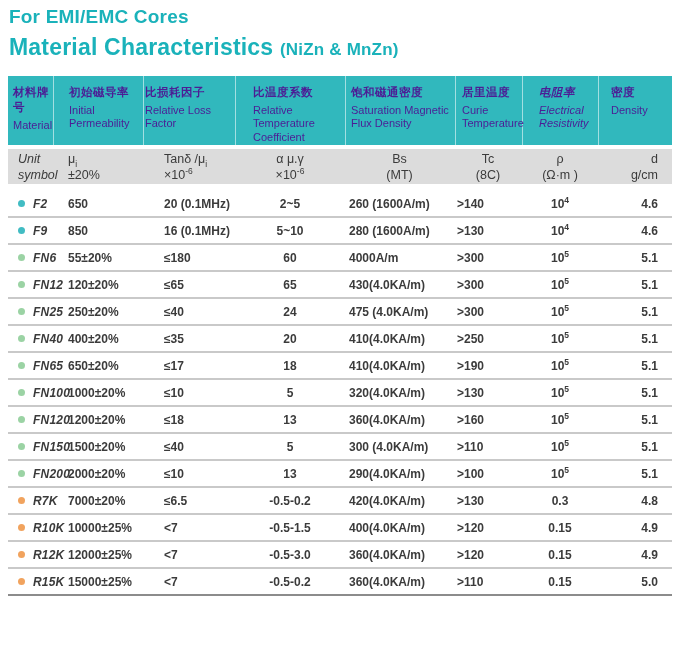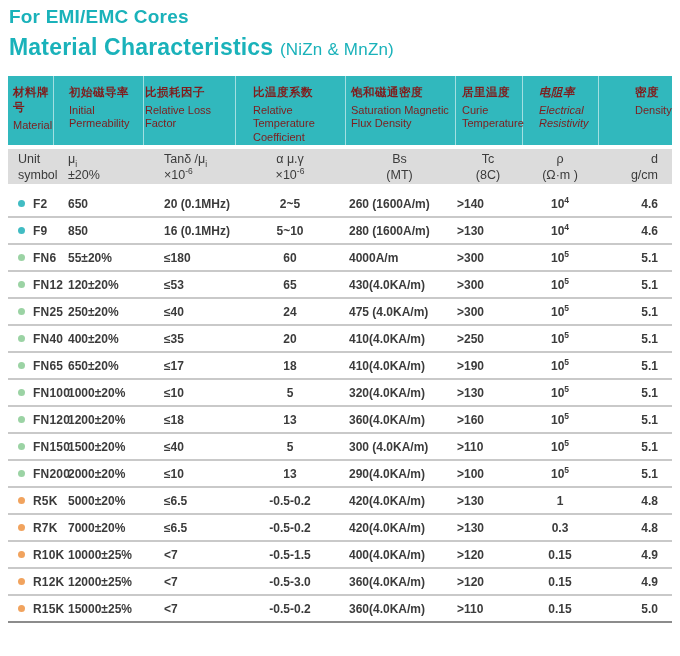--- a/index.html
+++ b/index.html
@@ -6,45 +6,45 @@
     --accent-teal:#1ab2ba; --header-bg:#31b8bd; --unit-row-bg:#dcdcdc;
     --text-dark:#3b3b3b; --row-line:#c9c9c9; --bottom-line:#8c8c8c;
   }
   *{box-sizing:border-box;}
   html,body{margin:0;padding:0;background:#fff;}
   body{width:680px;height:656px;font-family:"Liberation Sans","DejaVu Sans",sans-serif;overflow:hidden;}
   .page{position:relative;width:680px;height:656px;background:#fff;}
   .title-block{padding:5px 0 0 9px;color:var(--accent-teal);}
   .t1{font-size:19px;font-weight:700;line-height:1.25;letter-spacing:.2px;}
   .t2{font-size:23px;font-weight:700;margin-top:5px;letter-spacing:.2px;}
-  .t2 .paren{font-size:17px;font-weight:400;}
+  .t2 .paren{font-size:17px;font-weight:700;}
   table{border-collapse:separate;border-spacing:0;table-layout:fixed;width:664px;margin:15px 0 0 8px;}
   
-  thead th{background:var(--header-bg);color:#7f1d1d;text-align:left;vertical-align:top;
+  thead th{background:var(--header-bg);color:#4c1d95;text-align:left;vertical-align:top;
     height:60px;padding-top:9px;font-weight:400;margin-left:32px;}
   thead th + th{border-left:1px solid rgba(255,255,255,.55);}
   th .zh{font-size:11.5px;font-weight:700;margin-bottom:4px;letter-spacing:.5px;}
   th .en{font-size:11px;line-height:1.22;}
   th:nth-child(1){padding-left:5px;}
   th:nth-child(2){padding-left:15px;}
   th:nth-child(3){}
   th:nth-child(4){padding-left:17px;}
   th:nth-child(5){padding-left:5px;}
   th:nth-child(6){padding-left:6px;}
   th:nth-child(7){padding-left:16px;font-style:italic;}
-  th:nth-child(8){padding-left:36px;}
+  th:nth-child(8){padding-left:12px;}
   
   tr.unit td{background:var(--unit-row-bg);border-top:4px solid #fff;border-bottom:7px solid #fff;
     height:42px;font-size:12.5px;color:var(--text-dark);line-height:1.3;padding-top:2px;vertical-align:middle;}
   
   tr.data-row td{height:27px;border-bottom:2px solid var(--row-line);font-size:12px;font-weight:700;
     color:var(--text-dark);vertical-align:middle;white-space:nowrap;}
   tr.data-row:last-child td{border-bottom:2px solid var(--bottom-line);}
   
-  td:nth-child(1){padding-left:10px;}
+  td:nth-child(1){padding-left:10px;font-style:italic;}
   td:nth-child(2){padding-left:15px;}
   td:nth-child(3){padding-left:21px;}
   td:nth-child(4){text-align:center;}
   td:nth-child(5){padding-left:4px;margin-left:23px;}
   td:nth-child(6){padding-left:2px;margin-top:16px;}
   td:nth-child(7){text-align:center;}
   td:nth-child(8){text-align:right;padding-right:14px;}
   tr.unit td:nth-child(5),tr.unit td:nth-child(6){text-align:center;padding-left:0;}
   sup{font-size:8.5px;vertical-align:super;line-height:0;}
   sub{font-size:8.5px;vertical-align:sub;line-height:0;}
@@ -171,21 +171,21 @@
     <td>≤180</td>
     <td>60</td>
     <td>4000A/m</td>
     <td>&gt;300</td>
     <td><span class="res-base">10</span><sup class="res-sup">5</sup></td>
     <td>5.1</td>
   </tr>
         <tr class="data-row">
     <td><span class="bullet" style="background: rgb(155, 211, 164);"></span><span class="mname">FN12</span></td>
     <td>120±20%</td>
-    <td>≤53</td>
+    <td>≤65</td>
     <td>65</td>
     <td>430(4.0KA/m)</td>
     <td>&gt;300</td>
     <td><span class="res-base">10</span><sup class="res-sup">5</sup></td>
     <td>5.1</td>
   </tr>
         <tr class="data-row">
     <td><span class="bullet" style="background: rgb(155, 211, 164);"></span><span class="mname">FN25</span></td>
     <td>250±20%</td>
     <td>≤40</td>
@@ -247,30 +247,20 @@
   </tr>
         <tr class="data-row">
     <td><span class="bullet" style="background: rgb(155, 211, 164);"></span><span class="mname">FN200</span></td>
     <td>2000±20%</td>
     <td>≤10</td>
     <td>13</td>
     <td>290(4.0KA/m)</td>
     <td>&gt;100</td>
     <td><span class="res-base">10</span><sup class="res-sup">5</sup></td>
     <td>5.1</td>
-  </tr>
-        <tr class="data-row">
-    <td><span class="bullet" style="background: rgb(241, 163, 94);"></span><span class="mname">R5K</span></td>
-    <td>5000±20%</td>
-    <td>≤6.5</td>
-    <td>-0.5-0.2</td>
-    <td>420(4.0KA/m)</td>
-    <td>&gt;130</td>
-    <td><span class="res-base">1</span><sup class="res-sup"></sup></td>
-    <td>4.8</td>
   </tr>
         <tr class="data-row">
     <td><span class="bullet" style="background: rgb(241, 163, 94);"></span><span class="mname">R7K</span></td>
     <td>7000±20%</td>
     <td>≤6.5</td>
     <td>-0.5-0.2</td>
     <td>420(4.0KA/m)</td>
     <td>&gt;130</td>
     <td><span class="res-base">0.3</span><sup class="res-sup"></sup></td>
     <td>4.8</td>

